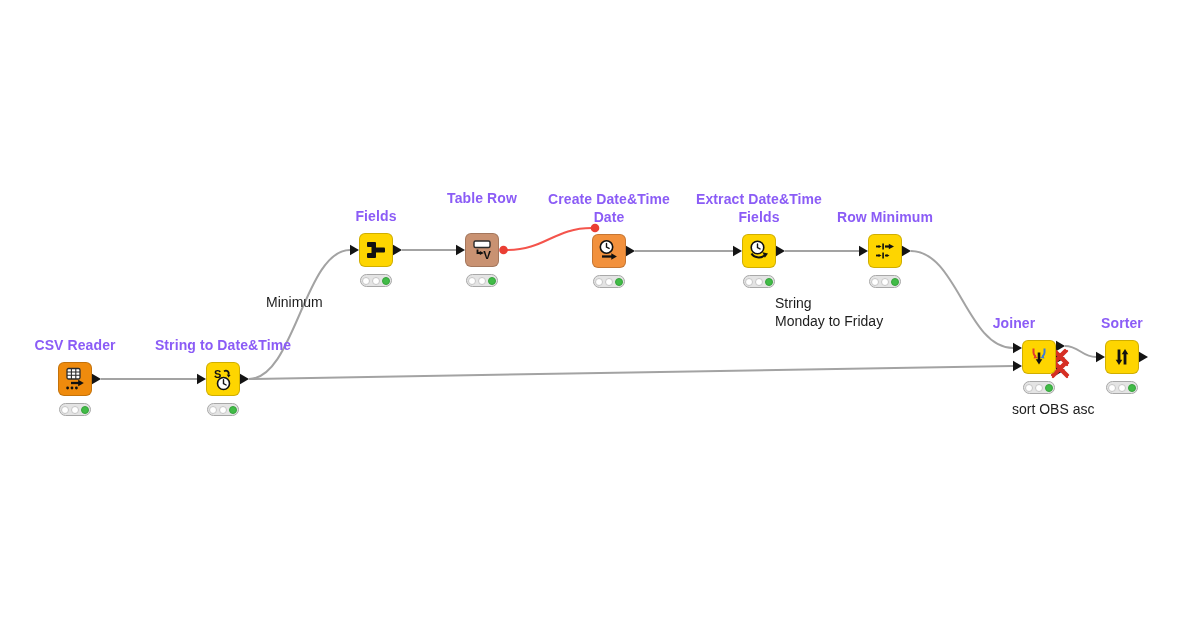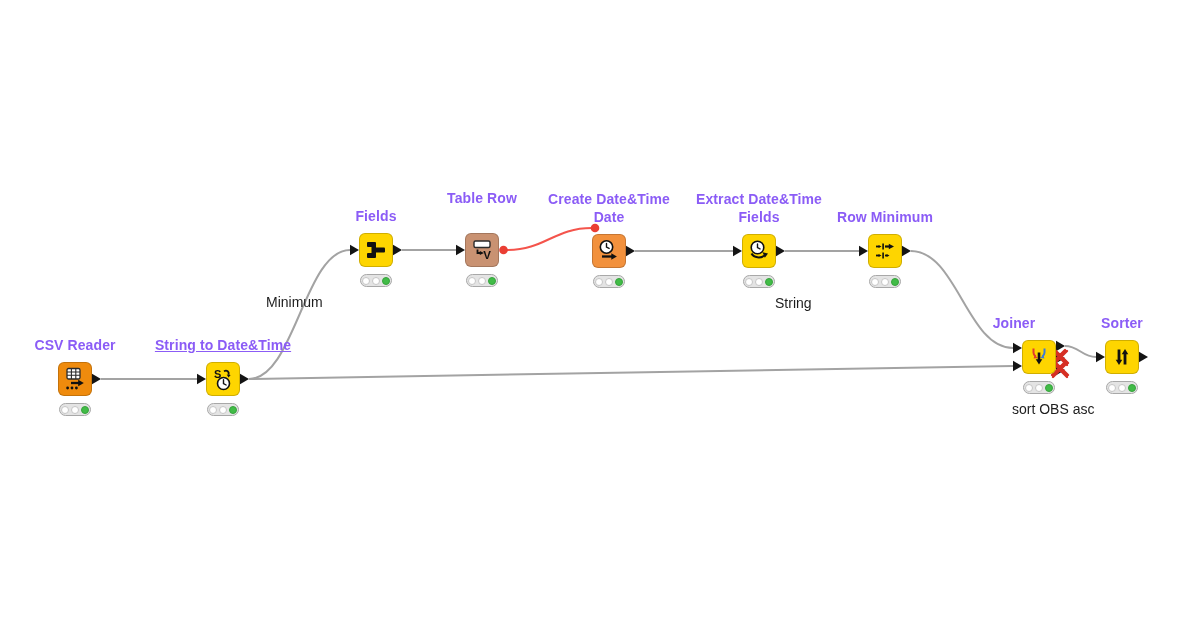--- a/index.html
+++ b/index.html
@@ -86,21 +86,21 @@
             <circle cx="9" cy="21" r="1.4" fill="#111"></circle>
             <circle cx="13.4" cy="21" r="1.4" fill="#111"></circle>
           </svg>
         </span>
       </div>
       <div class="traffic" style="left: 59px; top: 403px;">
         <span class="dot"></span>
         <span class="dot"></span>
         <span class="dot on"></span>
       </div>
-      <div class="ntitle" style="left: 113px; top: 336px; text-decoration: underline;">
+      <div class="ntitle" style="left: 113px; top: 336px;">
         <div>String to Date&amp;Time</div>
       </div>
       <div class="nbox" style="left: 206px; top: 362px; background: rgb(254, 213, 0);">
         <span class="nicon">
           <svg viewBox="0 0 24 24">
             <text x="3" y="11" font-size="11" font-weight="bold" font-family="sans-serif" fill="#111">S</text>
             <path d="M13 4.2c3-1.4 5.3.4 4.6 3.6" stroke="#111" stroke-width="1.8" fill="none"></path>
             <path d="M15.7 7.6l1.8 3 2.1-2.5z" fill="#111"></path>
             <circle cx="12.5" cy="16.5" r="6" fill="#fff" stroke="#111" stroke-width="1.6"></circle>
             <path d="M12.5 12.8v3.7l2.6 1.5" stroke="#111" stroke-width="1.4" fill="none" stroke-linecap="round"></path>
@@ -208,20 +208,21 @@
           </svg>
         </span>
       </div>
       <div class="traffic" style="left: 869px; top: 275px;">
         <span class="dot"></span>
         <span class="dot"></span>
         <span class="dot on"></span>
       </div>
       <div class="nlabel" style="left: 775px; top: 294px;">
         <div>String</div>
+        <div>Monday to Friday</div>
       </div>
       <div class="ntitle" style="left: 904px; top: 314px;">
         <div>Joiner</div>
       </div>
       <div class="nbox" style="left: 1022px; top: 340px; background: rgb(254, 213, 0);">
         <span class="nicon">
           <svg viewBox="0 0 24 24">
             <path d="M6.5 3.5v4c0 2 .9 3 2.2 4" stroke="#E23B2E" stroke-width="2" fill="none"></path>
             <path d="M7.6 10l3.2 2.9-4.2.7z" fill="#E23B2E"></path>
             <path d="M17.5 3.5v4c0 2-.9 3-2.2 4" stroke="#3E7BD6" stroke-width="2" fill="none"></path>

